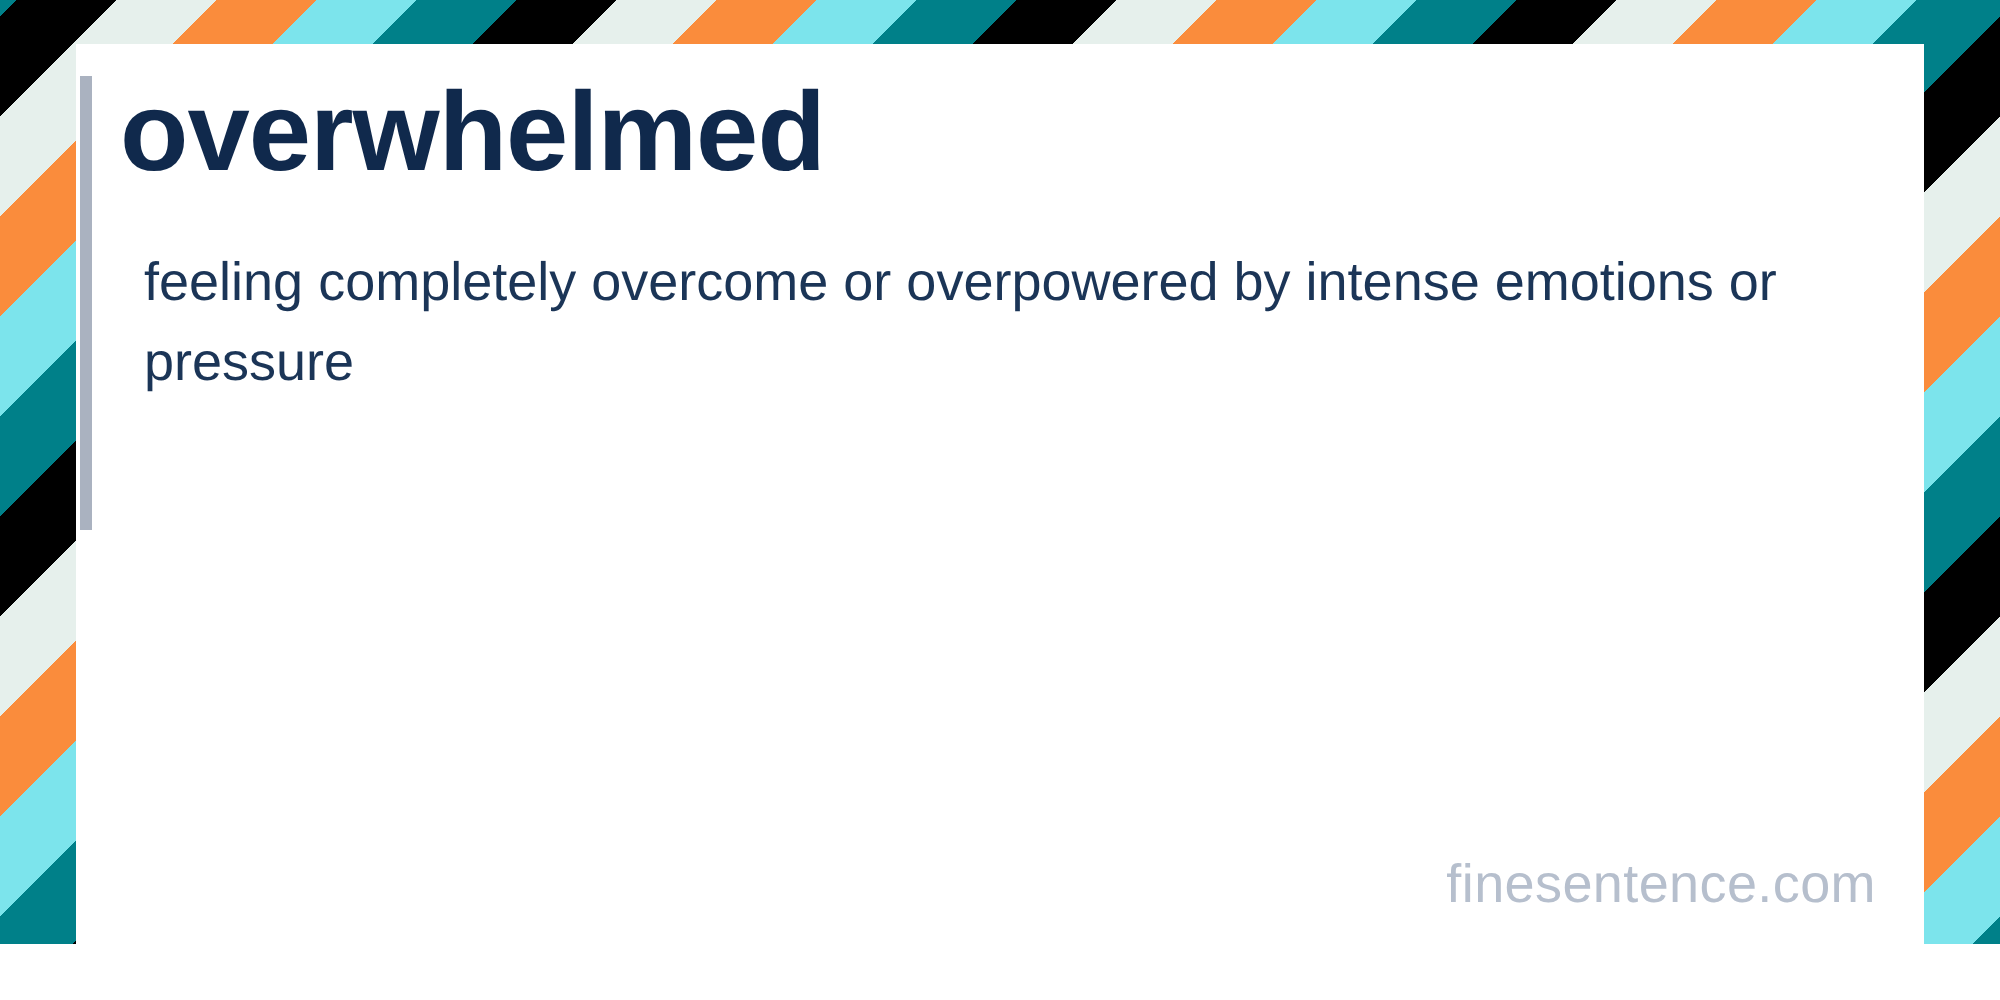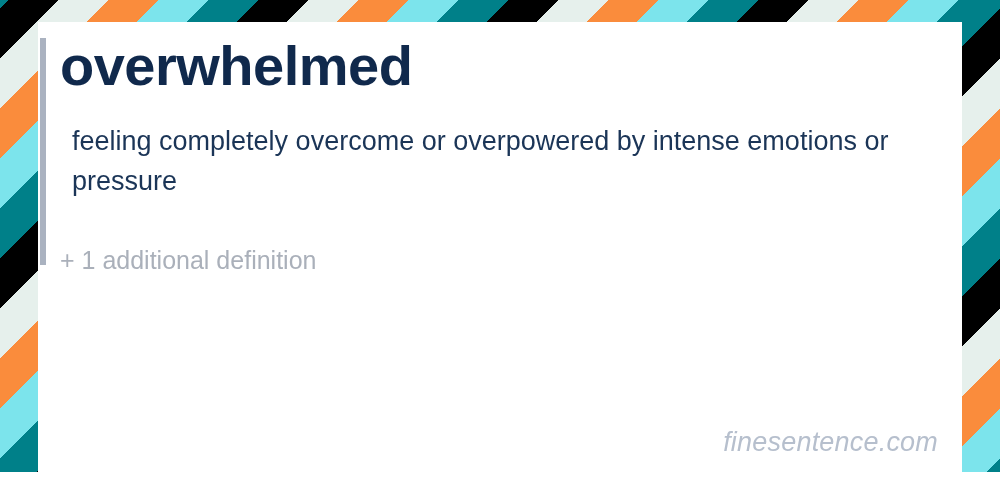--- a/index.html
+++ b/index.html
@@ -91,38 +91,36 @@
   }
 
   #site-credit {
     position: absolute;
     right: 24px;
     bottom: 20px;
     font-size: 27px;
     font-weight: 400;
     color: #b6bfcd;
     letter-spacing: 0.2px;
-    font-style: italic;
   }
 </style>
 </head>
 <body>
 
 <div id="stage">
 
   <div id="stripes" style="--c1: #008089; --c2: #7ce4ec; --c3: #fa8c3c; --c4: #e6f0ec; --c5: #000000;"></div>
 
   <div id="card" style="background: rgb(255, 255, 255);">
 
     <div id="accent-bar" style="background: rgb(170, 178, 192);"></div>
 
     <div id="content">
       <h1 id="word" style="color: rgb(16, 41, 76);">overwhelmed</h1>
 
       <p id="definition" style="color: rgb(27, 53, 87);">feeling completely overcome or overpowered by intense emotions or pressure</p>
 
-      <p id="more-definitions" style="color: rgb(170, 176, 186);">+ 1 additional definition</p>
     </div>
 
     <div id="site-credit" style="color: rgb(182, 191, 205);">finesentence.com</div>
 
   </div>
 </div>
 
 </body></html>

